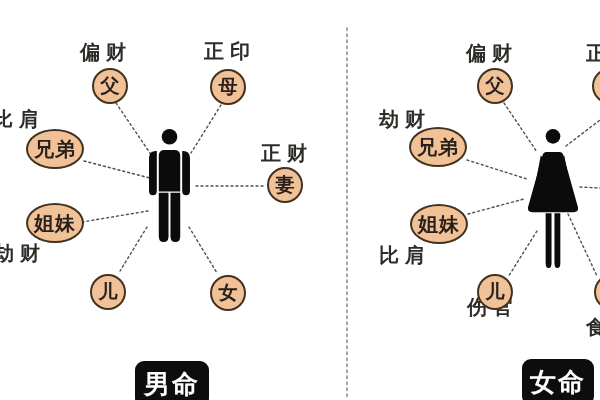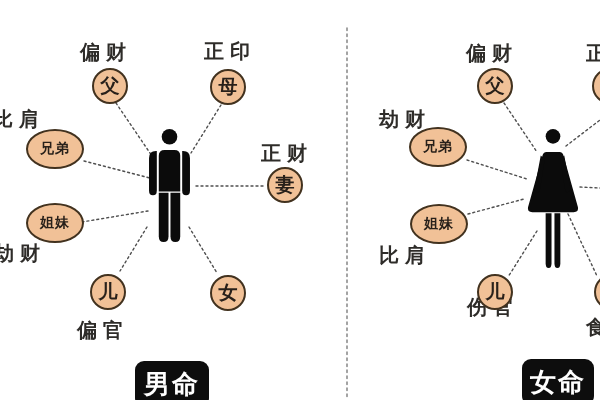--- a/index.html
+++ b/index.html
@@ -34,21 +34,21 @@
     background:var(--node-fill);border:2px solid var(--node-border);
     box-sizing:border-box;display:flex;align-items:center;justify-content:center;
     font-family:"DejaVu Serif","Liberation Serif",serif;
     font-size:19px;font-weight:700;color:var(--node-text);
   }
   .ellipse{
     position:absolute;width:58px;height:40px;border-radius:50%;
     background:var(--node-fill);border:2px solid var(--node-border);
     box-sizing:border-box;display:flex;align-items:center;justify-content:center;
     font-family:"DejaVu Serif","Liberation Serif",serif;
-    font-size:14px;font-weight:700;letter-spacing:1px;color:var(--node-text);
+    font-size:20px;font-weight:700;letter-spacing:1px;color:var(--node-text);
   }
   .badge{
     position:absolute;height:46px;border-radius:9px;background:var(--badge-bg);
     color:var(--badge-text);display:flex;align-items:flex-start;justify-content:center;
     font-family:"DejaVu Sans","Liberation Sans",sans-serif;
     font-size:26px;font-weight:bold;letter-spacing:2px;padding-top:6px;box-sizing:border-box;
   }
   .figure{position:absolute;}
   .figure path,.figure circle{fill:var(--figure);}
 </style>
@@ -85,21 +85,20 @@
 
   <div class="god" style="left:-7px;top:109px;">比肩</div>
   <div class="ellipse" style="left:26px;top:129px;">兄弟</div>
 
   <div class="god" style="left:261px;top:143px;">正财</div>
   <div class="circle" style="left:267px;top:167px;">妻</div>
 
   <div class="god" style="left:-6px;top:243px;">劫财</div>
   <div class="ellipse" style="left:26px;top:203px;">姐妹</div>
 
-  <div class="god" style="left:77px;top:320px;">偏官</div>
   <div class="circle" style="left:90px;top:274px;">儿</div>
 
   <div class="circle" style="left:210px;top:275px;">女</div>
 
   <svg class="figure" style="left:146px;top:128px;" width="47" height="117" viewBox="0 0 96 240">
     <circle cx="48" cy="18" r="16"></circle>
     <path d="M26,57 Q26,45 38,45 L58,45 Q70,45 70,57 L70,130 L26,130 Z"></path>
     <path d="M6,62 Q6,47 20,47 L22,47 L22,128 Q22,138 14,138 Q6,138 6,128 Z"></path>
     <path d="M74,47 L76,47 Q90,47 90,62 L90,128 Q90,138 82,138 Q74,138 74,128 Z"></path>
     <path d="M26,133 L46,133 L46,222 Q46,234 36,234 Q26,234 26,222 Z"></path>

